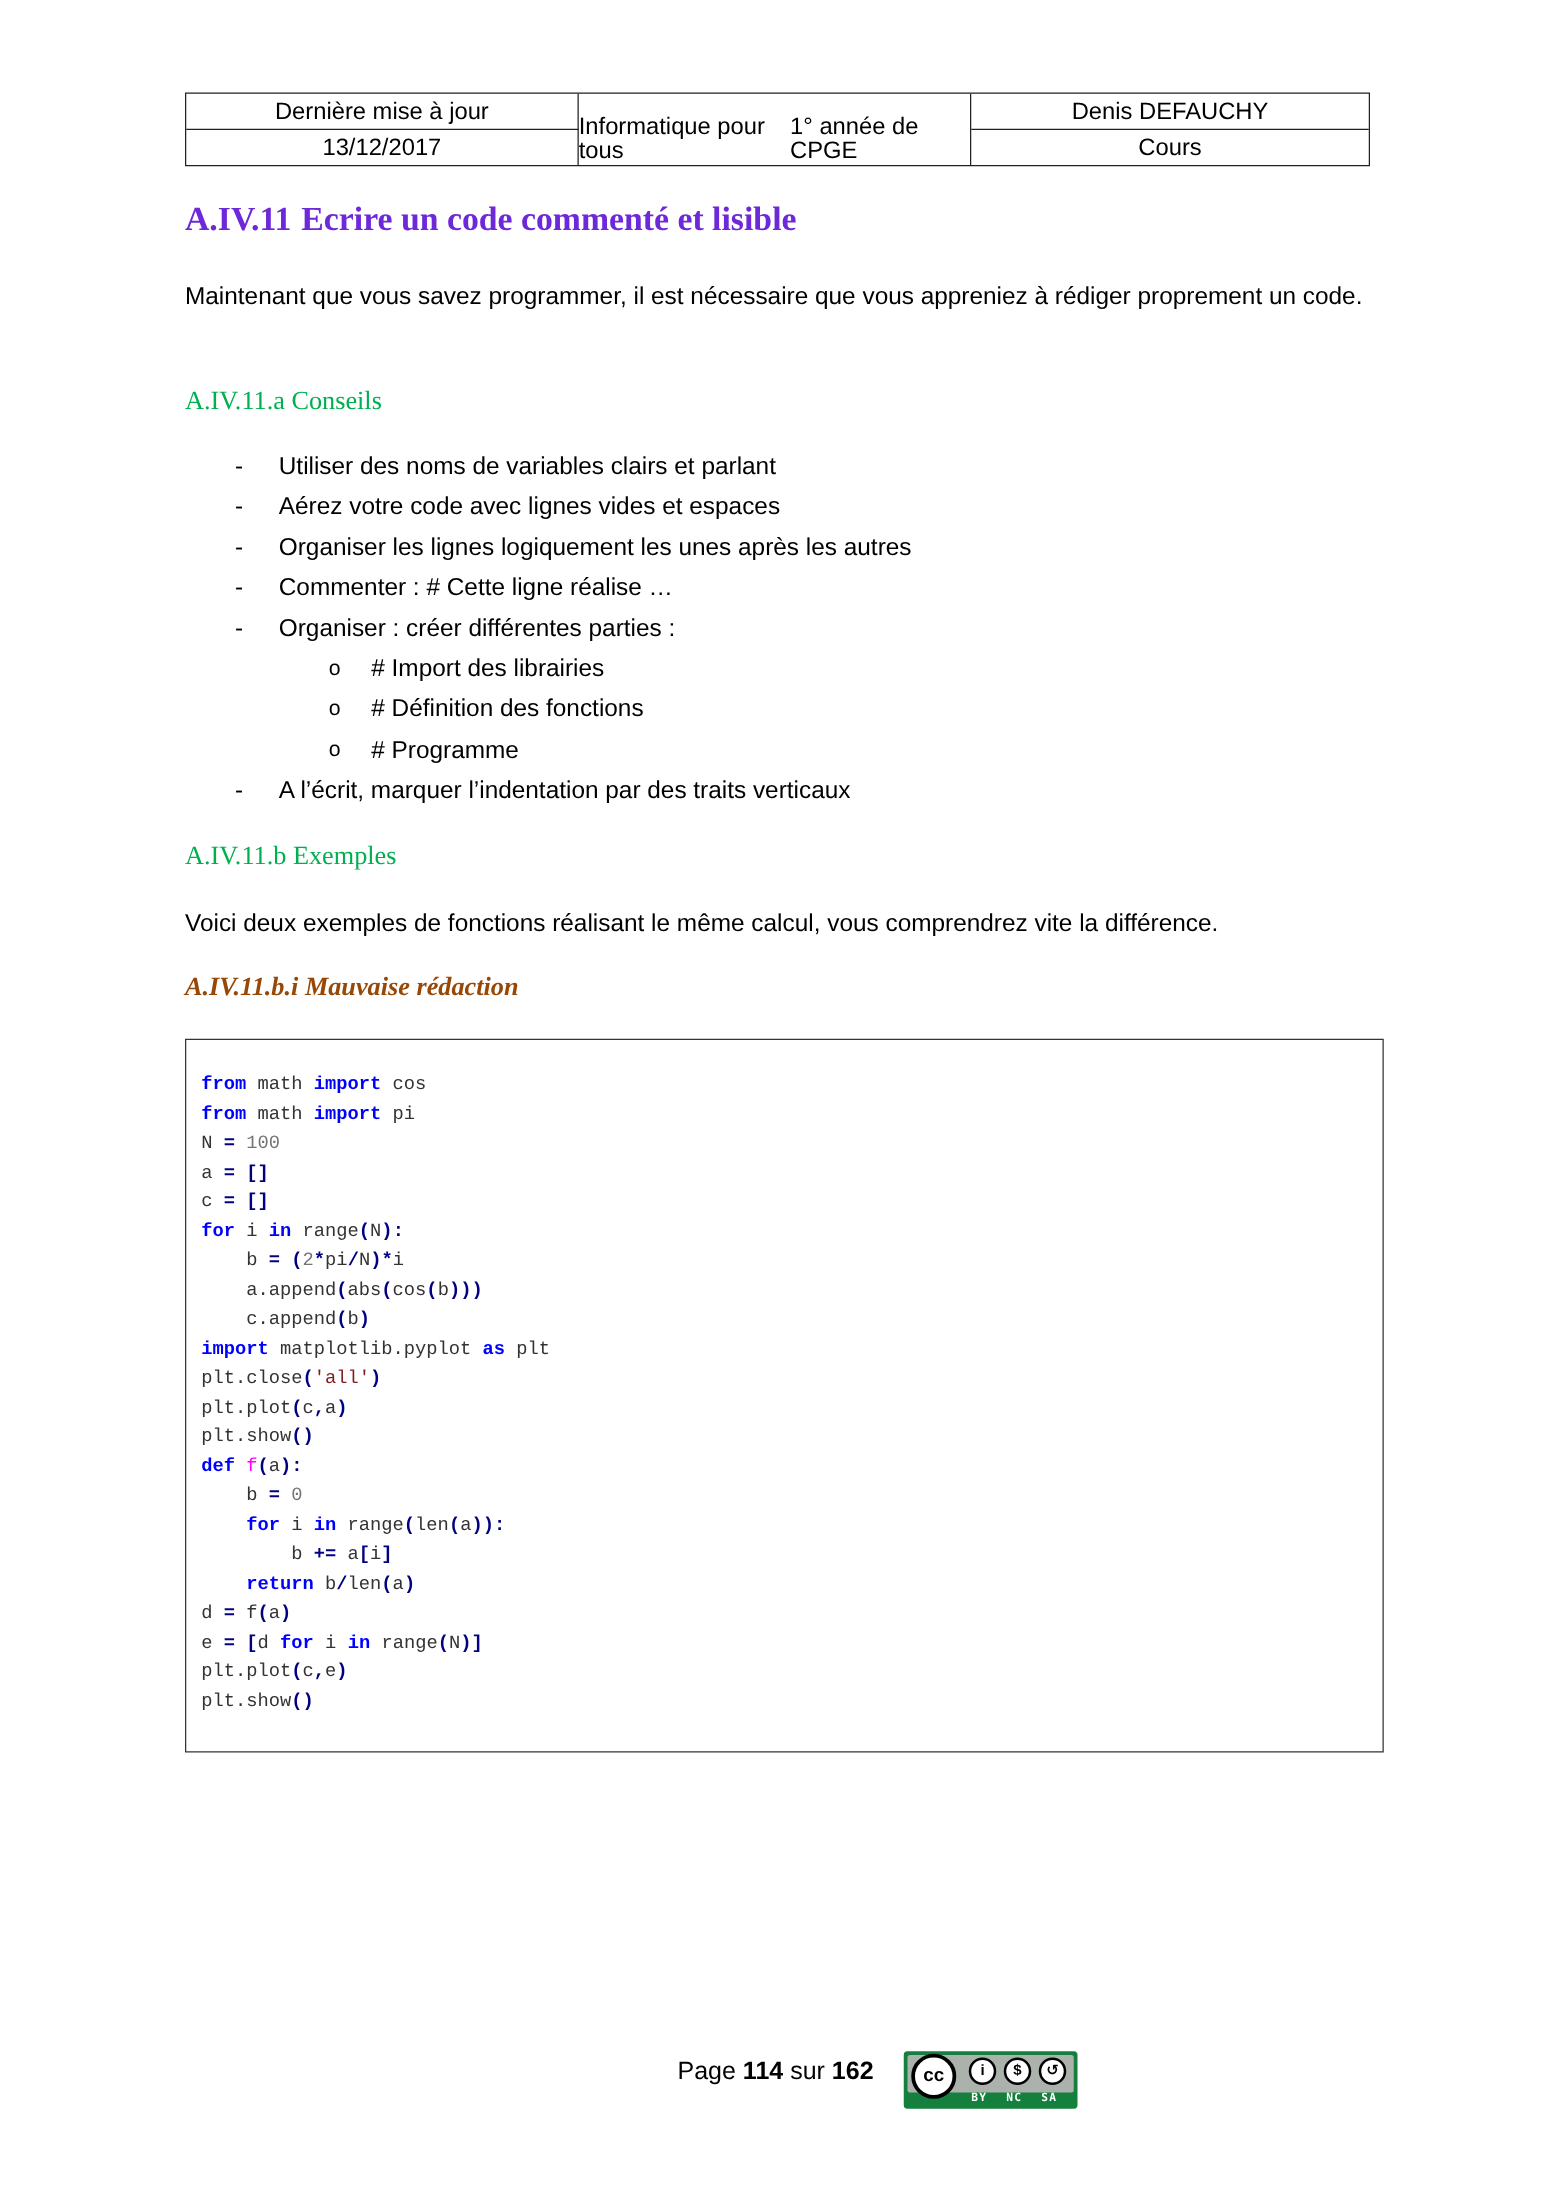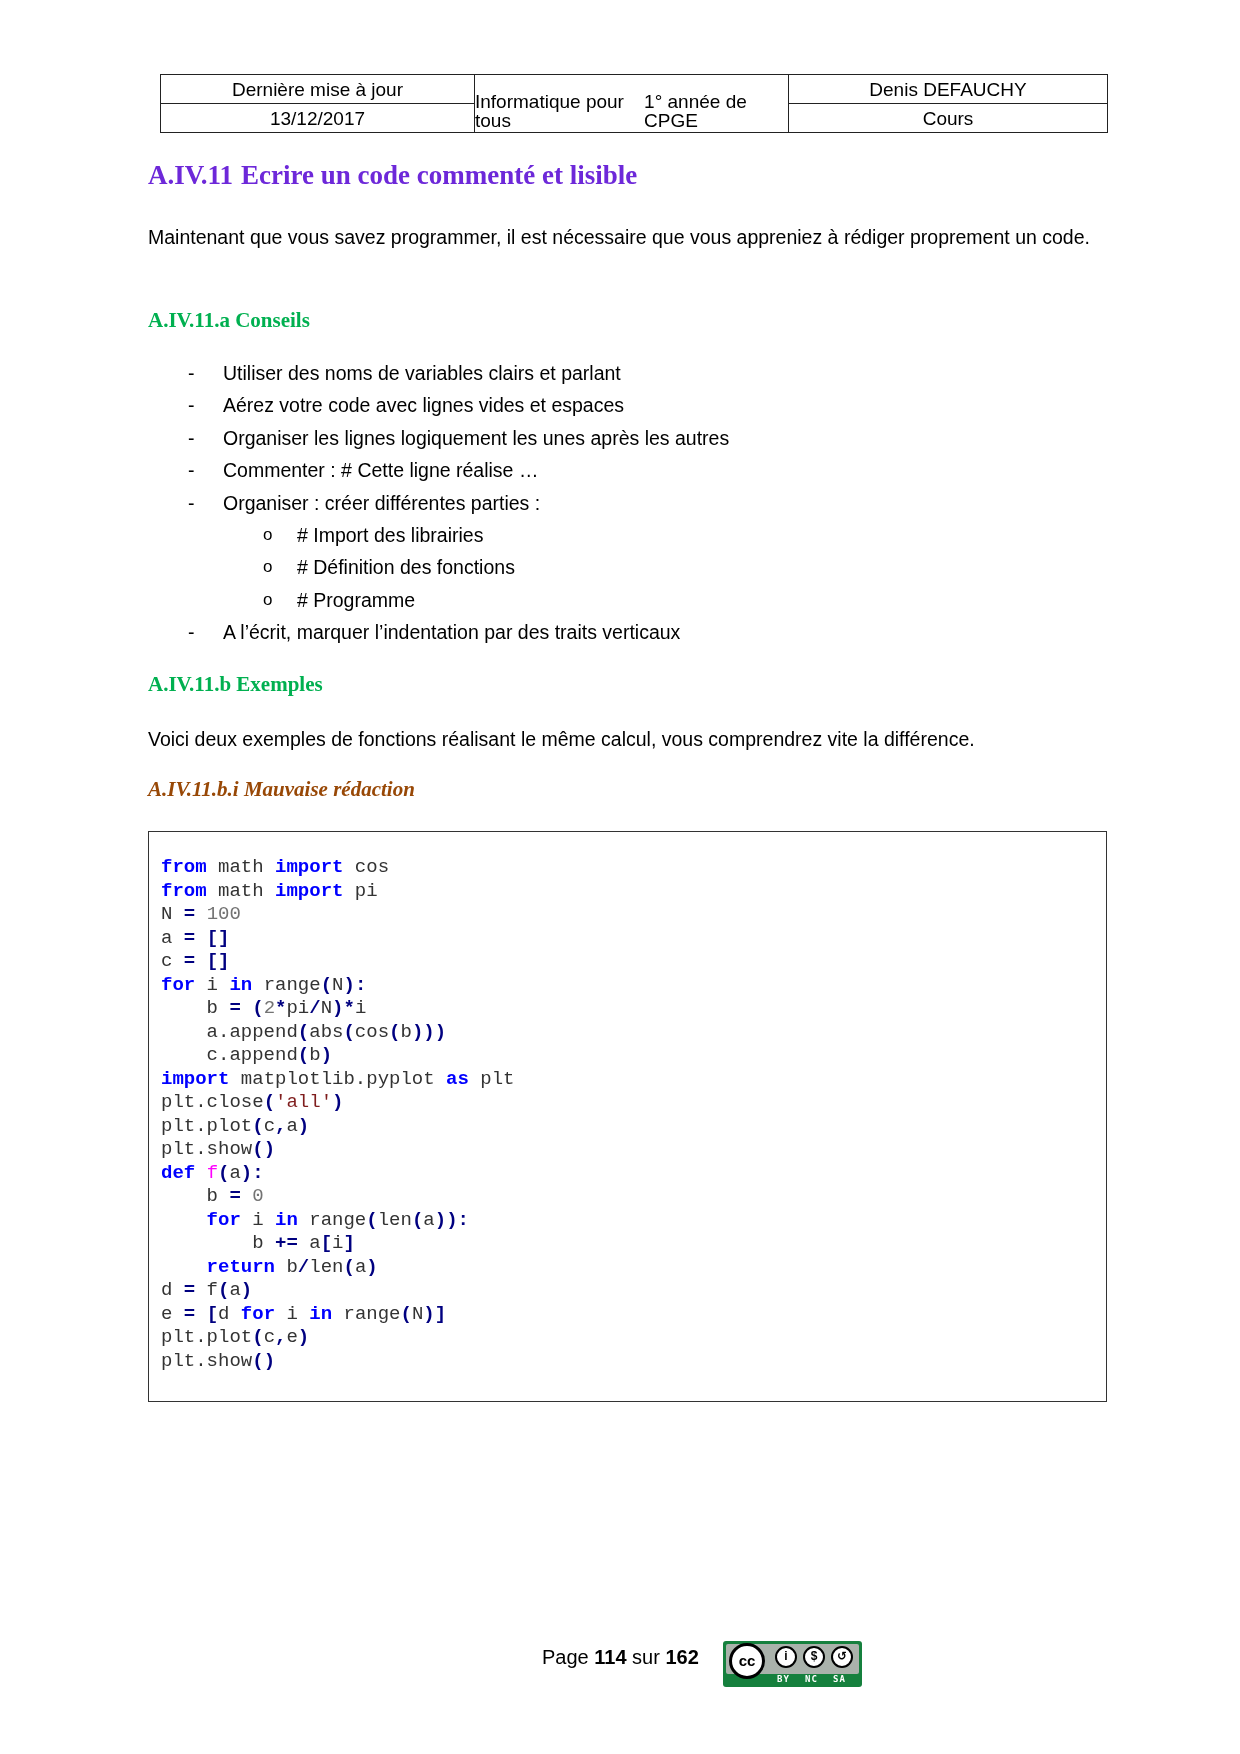--- a/index.html
+++ b/index.html
@@ -1,54 +1,54 @@
 <!DOCTYPE html>
 <html><head>
 <meta charset="utf-8">
 <style>
   html, body { margin:0; padding:0; background:#ffffff; }
   body { width:1240px; height:1754px; position:relative; overflow:hidden;
          font-family:"Liberation Sans", "DejaVu Sans", sans-serif; color:#000; }
 
   
-  .hdr { position:absolute; left:160px; top:74px; width:948px; height:59px;
+  .hdr { position:absolute; left:148px; top:74px; width:948px; height:59px;
          border:1.5px solid #222; box-sizing:border-box; display:grid;
          grid-template-columns: 314px 314px 1fr; grid-template-rows: 29px 1fr; }
   .hdr .cell { display:flex; align-items:center; justify-content:center;
                font-size:19px; line-height:1; box-sizing:border-box; }
   .hdr .c1 { border-right:1.5px solid #222; border-bottom:1.5px solid #222; }
   .hdr .c2 { grid-row: 1 / span 2; grid-column:2; flex-direction:row;
              border-right:1.5px solid #222; justify-content:flex-start; padding-top:5px; }
   .hdr .c2 span { display:block; height:28px; line-height:19px; }
   .hdr .c3 { border-bottom:1.5px solid #222; }
   .hdr .c4 { border-right:1.5px solid #222; grid-column:1; grid-row:2; }
   .hdr .c5 { grid-column:3; grid-row:2; }
 
   .h1 { position:absolute; left:148px; top:160px; font-family:"Liberation Serif", "DejaVu Serif", serif;
         font-weight:bold; font-size:27px; color:#6d28d9; white-space:nowrap; }
   .h1 .num { margin-right:8px; }
 
   .para { position:absolute; left:148px; width:944px; font-size:19.5px; line-height:32px; }
   .h2 { position:absolute; left:148px; font-family:"Liberation Serif", "DejaVu Serif", serif;
-        font-weight:bold; font-size:21px; color:#00b050; white-space:nowrap; }
+        font-weight:normal; font-size:21px; color:#00b050; white-space:nowrap; }
   .h3 { position:absolute; left:148px; font-family:"Liberation Serif", "DejaVu Serif", serif;
         font-weight:bold; font-style:italic; font-size:21px; color:#984806; white-space:nowrap; }
 
   .list { position:absolute; left:148px; top:357px; width:900px; }
   .li { position:relative; height:32.4px; font-size:19.5px; line-height:32px; white-space:nowrap; }
   .li .mark { position:absolute; left:40px; }
   .li .txt { position:absolute; left:75px; }
   .li.sub .mark { position:absolute; left:115px; font-size:17px; }
   .li.sub .txt { left:149px; }
 
   .code { position:absolute; left:148px; top:831px; width:959px; height:571px;
           border:1.5px solid #333; box-sizing:border-box; }
   .code pre { margin:0; position:absolute; left:12px; top:24px;
               font-family:"Liberation Mono", "DejaVu Sans Mono", monospace;
-              font-size:19px; line-height:23.5px; color:#333; }
+              font-size:15px; line-height:23.5px; color:#333; }
   .kw { color:#0000ff; font-weight:bold; }
   .op { color:#000080; font-weight:bold; }
   .nm { color:#737373; }
   .st { color:#7f1d1d;text-align:right; }
   .fn { color:#ff00ff; }
 
   .footer { position:absolute; left:542px; top:1646px; font-size:20px; white-space:nowrap; }
   .footer b { font-weight:bold; }
   .cc { position:absolute; left:723px; top:1641px; width:139px; height:46px;
         background:#15803d; border-radius:3px; box-sizing:border-box; padding:3px; }

